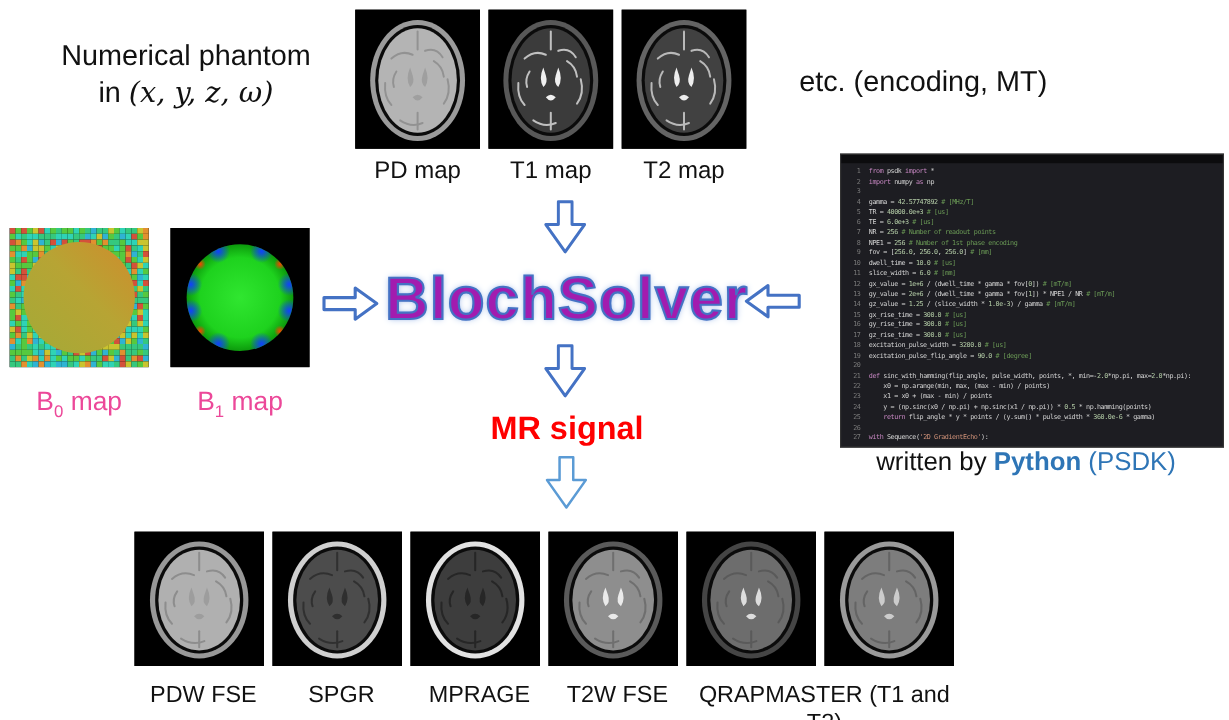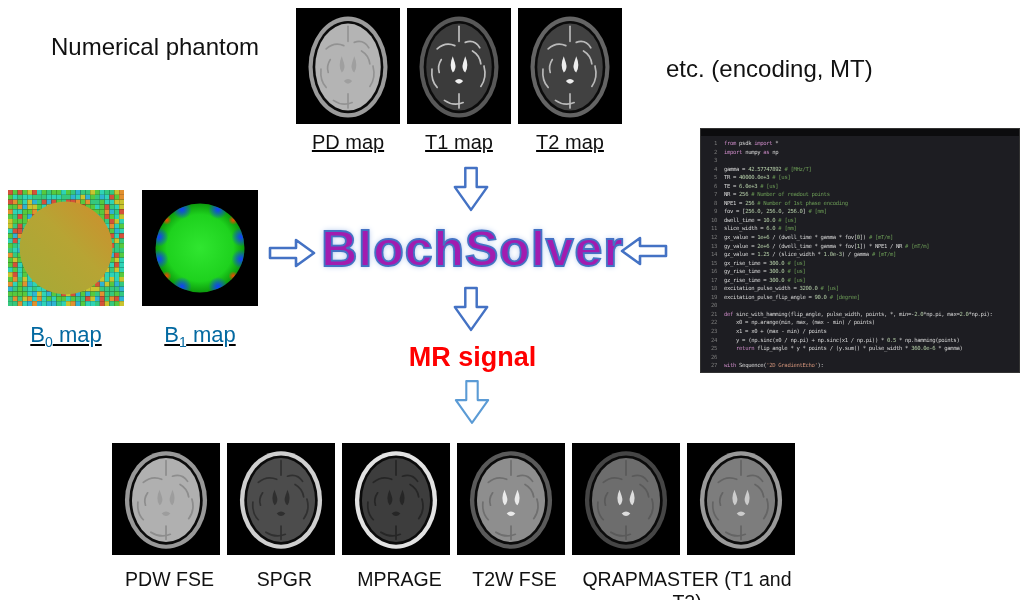--- a/index.html
+++ b/index.html
@@ -8,30 +8,30 @@
 
   .abs{position:absolute;}
 
   .title-text{font-size:24px;color:#111;line-height:1.25;}
   .phantom-title{left:18px;top:32px;width:274px;text-align:center;}
   .math{font-family:"DejaVu Serif",serif;font-style:italic;}
 
   .etc-label{left:666px;top:55px;font-size:24px;color:#111;}
   .sys-title{left:25px;top:148px;font-size:24px;color:#111;}
 
-  .map-row{display:flex;gap:7px;text-decoration:underline;}
+  .map-row{display:flex;gap:7px;}
   .top-maps{left:296px;top:8px;}
   .map-item{display:flex;flex-direction:column;align-items:center;}
   .map-img{width:104px;height:116px;background:#000;}
   .map-img svg{display:block;}
   .map-label{margin-top:7px;font-size:20px;color:#111;}
 
   .b-maps{left:8px;top:190px;gap:18px;}
   .b-img{width:116px;height:116px;background:#000;}
-  .b-label{margin-top:16px;font-size:22px;color:#0369a1;}
+  .b-label{margin-top:16px;font-size:22px;color:#ec4899;}
   .b-label sub{font-size:14px;}
 
   .solver{left:300px;top:220px;width:345px;text-align:center;font-size:50px;font-weight:bold;
     color:#a21caf;-webkit-text-stroke:1.8px #4472C4;
     text-shadow:0 0 6px #a8c0ea,0 0 2px #8fb0e4;letter-spacing:1px;}
 
   .mr-signal{left:375px;top:342px;width:195px;text-align:center;font-size:27px;font-weight:bold;color:#FF0000;}
   .recon-label{left:196px;top:384px;font-size:24px;color:#111;}
 
   .code-block{left:700px;top:128px;width:320px;height:245px;background:#1d1d22;border:1px solid #333;
@@ -58,20 +58,21 @@
 
   .arrow{line-height:0;}
 </style>
 </head>
 <body>
 
 <div class="stage">
 
   <div class="abs phantom-title title-text">
     <div>Numerical phantom</div>
+    <div><span>in </span><span class="math">(x, y, z, ω)</span></div>
   </div>
 
   <div class="abs map-row top-maps">
       <div class="map-item">
         <div class="map-img">
           <svg width="104" height="116" viewBox="0 0 100 108" preserveAspectRatio="none">
   <rect width="100" height="108" fill="#000"></rect>
   <ellipse cx="50" cy="55" rx="38" ry="47" fill="#9b9b9b"></ellipse>
   <ellipse cx="50" cy="55" rx="34" ry="43" fill="#0b0b0b"></ellipse>
   <ellipse cx="50" cy="55" rx="31.5" ry="40.5" fill="#b4b4b4"></ellipse>
@@ -813,20 +814,21 @@
   <div class="abs solver">BlochSolver</div>
 
   <div class="abs mr-signal">MR signal</div>
 
   <div class="abs code-block">
     <div class="code-topbar"></div>
     <div class="code-lines"><div class="code-line"><span class="ln">1</span><span class="lc"><span class="k">from</span> psdk <span class="k">import</span> *</span></div><div class="code-line"><span class="ln">2</span><span class="lc"><span class="k">import</span> numpy <span class="k">as</span> np</span></div><div class="code-line"><span class="ln">3</span><span class="lc"></span></div><div class="code-line"><span class="ln">4</span><span class="lc">gamma = <span class="n">42.57747892</span> <span class="c"># [MHz/T]</span></span></div><div class="code-line"><span class="ln">5</span><span class="lc">TR = <span class="n">40000.0e+3</span> <span class="c"># [us]</span></span></div><div class="code-line"><span class="ln">6</span><span class="lc">TE = <span class="n">6.0e+3</span> <span class="c"># [us]</span></span></div><div class="code-line"><span class="ln">7</span><span class="lc">NR = <span class="n">256</span> <span class="c"># Number of readout points</span></span></div><div class="code-line"><span class="ln">8</span><span class="lc">NPE1 = <span class="n">256</span> <span class="c"># Number of 1st phase encoding</span></span></div><div class="code-line"><span class="ln">9</span><span class="lc">fov = [<span class="n">256.0</span>, <span class="n">256.0</span>, <span class="n">256.0</span>] <span class="c"># [mm]</span></span></div><div class="code-line"><span class="ln">10</span><span class="lc">dwell_time = <span class="n">10.0</span> <span class="c"># [us]</span></span></div><div class="code-line"><span class="ln">11</span><span class="lc">slice_width = <span class="n">6.0</span> <span class="c"># [mm]</span></span></div><div class="code-line"><span class="ln">12</span><span class="lc">gx_value = <span class="n">1e+6</span> / (dwell_time * gamma * fov[<span class="n">0</span>]) <span class="c"># [mT/m]</span></span></div><div class="code-line"><span class="ln">13</span><span class="lc">gy_value = <span class="n">2e+6</span> / (dwell_time * gamma * fov[<span class="n">1</span>]) * NPE1 / NR <span class="c"># [mT/m]</span></span></div><div class="code-line"><span class="ln">14</span><span class="lc">gz_value = <span class="n">1.25</span> / (slice_width * <span class="n">1.0e-3</span>) / gamma <span class="c"># [mT/m]</span></span></div><div class="code-line"><span class="ln">15</span><span class="lc">gx_rise_time = <span class="n">300.0</span> <span class="c"># [us]</span></span></div><div class="code-line"><span class="ln">16</span><span class="lc">gy_rise_time = <span class="n">300.0</span> <span class="c"># [us]</span></span></div><div class="code-line"><span class="ln">17</span><span class="lc">gz_rise_time = <span class="n">300.0</span> <span class="c"># [us]</span></span></div><div class="code-line"><span class="ln">18</span><span class="lc">excitation_pulse_width = <span class="n">3200.0</span> <span class="c"># [us]</span></span></div><div class="code-line"><span class="ln">19</span><span class="lc">excitation_pulse_flip_angle = <span class="n">90.0</span> <span class="c"># [degree]</span></span></div><div class="code-line"><span class="ln">20</span><span class="lc"></span></div><div class="code-line"><span class="ln">21</span><span class="lc"><span class="k">def</span> sinc_with_hamming(flip_angle, pulse_width, points, *, min=-<span class="n">2.0</span>*np.pi, max=<span class="n">2.0</span>*np.pi):</span></div><div class="code-line"><span class="ln">22</span><span class="lc">    x0 = np.arange(min, max, (max - min) / points)</span></div><div class="code-line"><span class="ln">23</span><span class="lc">    x1 = x0 + (max - min) / points</span></div><div class="code-line"><span class="ln">24</span><span class="lc">    y = (np.sinc(x0 / np.pi) + np.sinc(x1 / np.pi)) * <span class="n">0.5</span> * np.hamming(points)</span></div><div class="code-line"><span class="ln">25</span><span class="lc">    <span class="k">return</span> flip_angle * y * points / (y.sum() * pulse_width * <span class="n">360.0e-6</span> * gamma)</span></div><div class="code-line"><span class="ln">26</span><span class="lc"></span></div><div class="code-line"><span class="ln">27</span><span class="lc"><span class="k">with</span> Sequence(<span class="s">'2D GradientEcho'</span>):</span></div></div>
   </div>
 
   <div class="abs pulse-caption">
+    <div><span>written by </span><span class="py">Python</span><span class="psdk"> (PSDK)</span></div>
   </div>
 
   <div class="abs outputs-row">
       <div class="out-img"><svg width="108" height="112" viewBox="0 0 100 108" preserveAspectRatio="none">
   <rect width="100" height="108" fill="#000"></rect>
   <ellipse cx="50" cy="55" rx="38" ry="47" fill="#989898"></ellipse>
   <ellipse cx="50" cy="55" rx="34" ry="43" fill="#0b0b0b"></ellipse>
   <ellipse cx="50" cy="55" rx="31.5" ry="40.5" fill="#b0b0b0"></ellipse>
   <g stroke="#878787" stroke-width="1.6" fill="none" stroke-linecap="round" opacity="0.85">
     <path d="M50,17 v14"></path>

